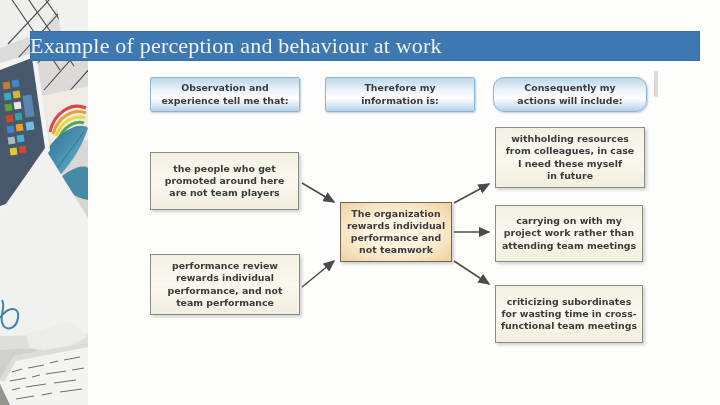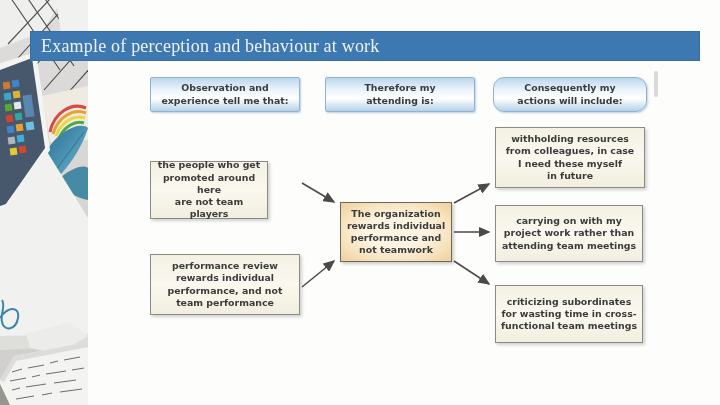--- a/index.html
+++ b/index.html
@@ -9,22 +9,22 @@
   }
   
   .photo{position:absolute;left:0;top:0;width:88px;height:405px;}
   
   .title-bar{
     position:absolute;left:30px;top:31px;width:670px;height:30px;
     background:#3d78b0;display:flex;align-items:center;
     box-shadow:0 0 0 1px rgba(40,80,120,.25) inset;
   }
   .title-bar .t{
-    padding-left:11px;color:#edf3f9;font-family:"Liberation Serif","DejaVu Serif",serif;
-    font-size:18px;letter-spacing:.2px;white-space:nowrap;
+    color:#edf3f9;font-family:"Liberation Serif","DejaVu Serif",serif;
+    font-size:22px;letter-spacing:.2px;white-space:nowrap;
   }
   .scroll-mark{position:absolute;left:654px;top:71px;width:4px;height:26px;background:#d9d9d9;border-radius:2px;}
   
   .bx{
     position:absolute;display:flex;align-items:center;justify-content:center;
     text-align:center;font-weight:bold;color:#3b3b3b;font-size:9.4px;line-height:1.3;
     white-space:pre-line;box-sizing:border-box;padding:6px 4px;
   }
   .hdr{
     border:1px solid #8fb4d2;border-radius:2px;
@@ -37,21 +37,21 @@
     box-shadow:2px 2px 3px rgba(0,0,0,.18);
   }
   .cbox{
     border:1px solid #6e675c;
     background:radial-gradient(ellipse at center,#fcf3e0 40%,#f6e2bd 72%,#efcf9c 100%);
     box-shadow:2px 2px 3px rgba(0,0,0,.2);
   }
   .h1{left:150px;top:77px;width:150px;height:35px;}
   .h2{left:325px;top:77px;width:150px;height:35px;}
   .h3{left:493px;top:77px;width:154px;height:35px;border-radius:11px;}
-  .l1{left:150px;top:161px;width:118px;height:58px;}
+  .l1{left:150px;top:152px;width:149px;height:58px;}
   .l2{left:150px;top:254px;width:150px;height:61px;}
   .c1{left:340px;top:202px;width:112px;height:60px;}
   .r1{left:495px;top:127px;width:150px;height:61px;}
   .r2{left:495px;top:205px;width:148px;height:57px;}
   .r3{left:495px;top:285px;width:148px;height:58px;}
   .arrows{position:absolute;left:0;top:0;width:720px;height:405px;pointer-events:none;}
   .caption{
     position:absolute;left:150px;top:348px;font-size:10px;font-weight:bold;color:#3f3f3f;
     white-space:nowrap;
   }
@@ -207,21 +207,21 @@
 
   <div class="title-bar">
     <div class="t">Example of perception and behaviour at work</div>
   </div>
 
   <div class="scroll-mark"></div>
 
   <div class="bx hdr h1">Observation and
 experience tell me that:</div>
   <div class="bx hdr h2">Therefore my
-attending is:</div>
+information is:</div>
   <div class="bx hdr h3">Consequently my
 actions will include:</div>
 
   <div class="bx obox l1">the people who get
 promoted around here
 are not team players</div>
   <div class="bx obox l2">performance review
 rewards individual
 performance, and not
 team performance</div>

